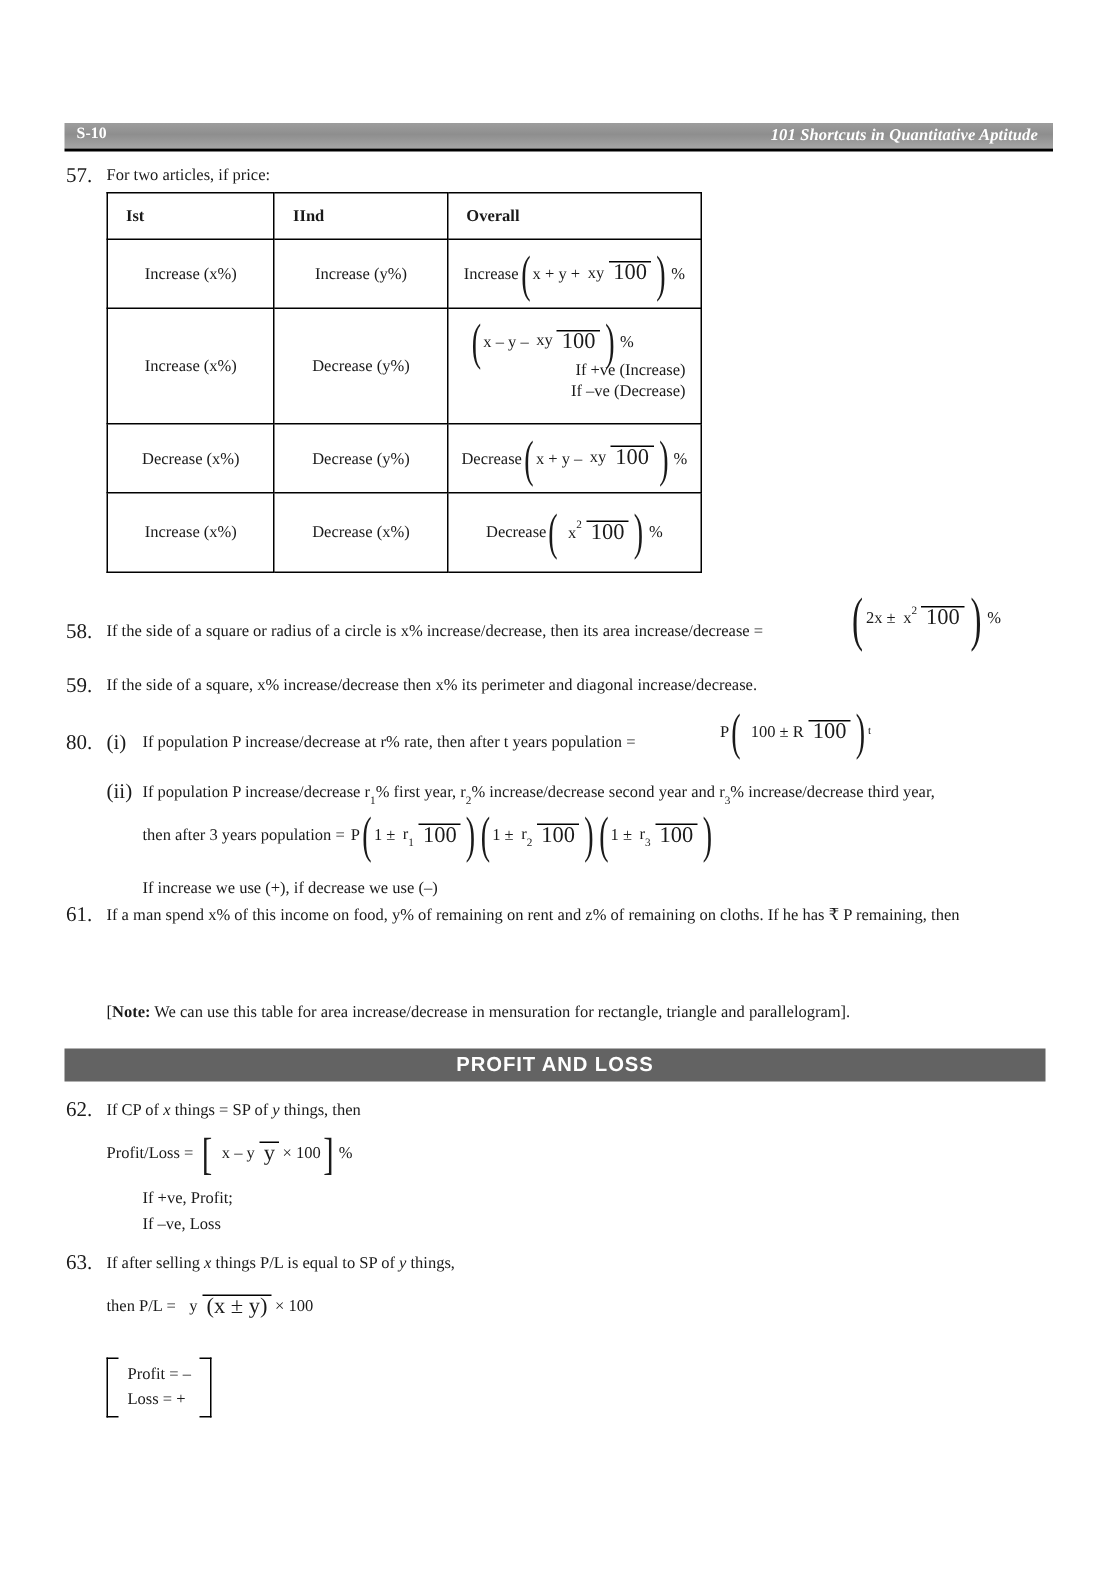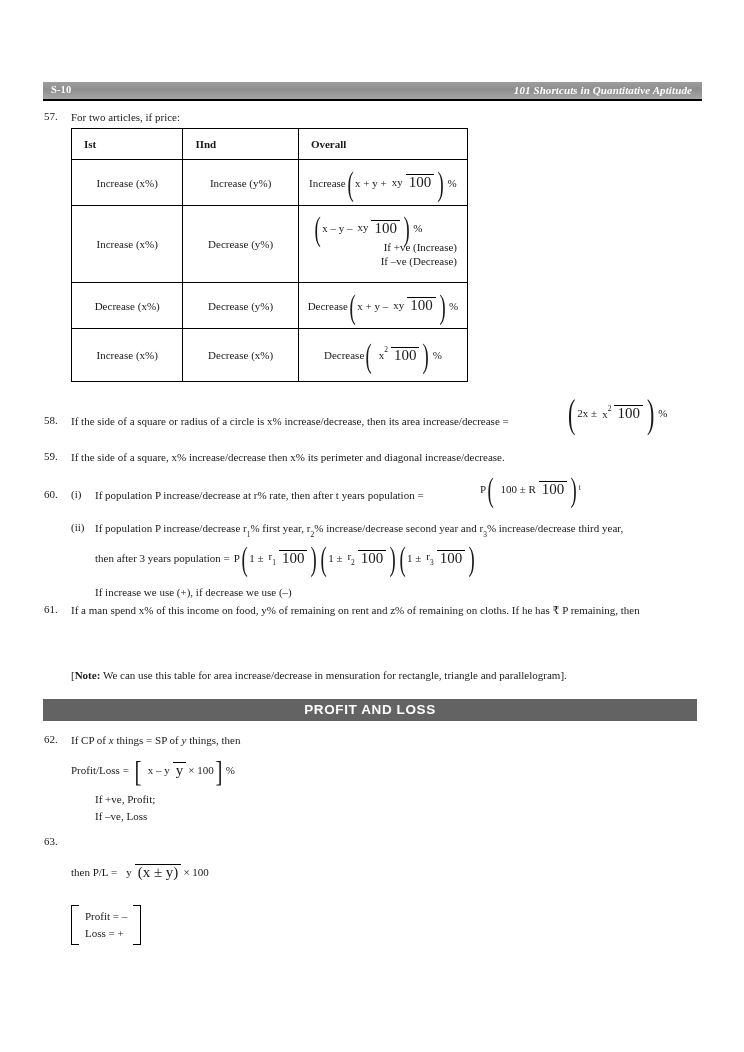--- a/index.html
+++ b/index.html
@@ -54,21 +54,21 @@
     top: 99px;
     width: 659px;
     height: 2px;
     background: #000000;
   }
 
   
   .blk { position: absolute; }
   .num {
     position: absolute;
-    font-size: 11px;
+    font-size: 14px;
   }
   .txt {
     position: absolute;
     font-size: 11px;
     line-height: 15px;
   }
   .it { font-style: italic; }
   .bold { font-weight: bold; }
 
   
@@ -310,21 +310,21 @@
         <span class="d">100</span>
       </span>
       <span class="paren xtall">)</span>
       <span class="pct">%</span>
     </span>
   </div>
 
   <div class="num" style="left:44px; top:450px;">59.</div>
   <div class="txt" style="left:71px; top:450px;">If the side of a square, x% increase/decrease  then x% its perimeter and diagonal increase/decrease.</div>
 
-  <div class="num" style="left:44px; top:488px;">60.</div>
+  <div class="num" style="left:44px; top:488px;">80.</div>
   <div class="num" style="left:71px; top:488px;">(i)</div>
   <div class="txt" style="left:95px; top:488px;">If population P increase/decrease at r% rate, then after t years population =</div>
   <div class="blk" style="left:480px; top:479px;">
     <span class="math">
       <span>P</span>
       <span class="paren tall">(</span>
       <span class="frac">
         <span class="n">100 ± R</span>
         <span class="d">100</span>
       </span>
@@ -390,20 +390,23 @@
       </span>
       <span>× 100</span>
       <span class="brk">]</span>
       <span class="pct">%</span>
     </span>
   </div>
   <div class="txt" style="left:95px; top:792px;">If +ve, Profit;</div>
   <div class="txt" style="left:95px; top:809px;">If –ve, Loss</div>
 
   <div class="num" style="left:44px; top:835px;">63.</div>
+  <div class="txt" style="left:71px; top:835px;">
+    <span>If after selling </span><span class="it">x</span><span> things P/L is equal to SP of </span><span class="it">y</span><span> things,</span>
+  </div>
   <div class="blk" style="left:71px; top:862px;">
     <span class="math">
       <span style="margin-right:4px;">then P/L =</span>
       <span class="frac">
         <span class="n">y</span>
         <span class="d">(x ± y)</span>
       </span>
       <span>× 100</span>
     </span>
   </div>

